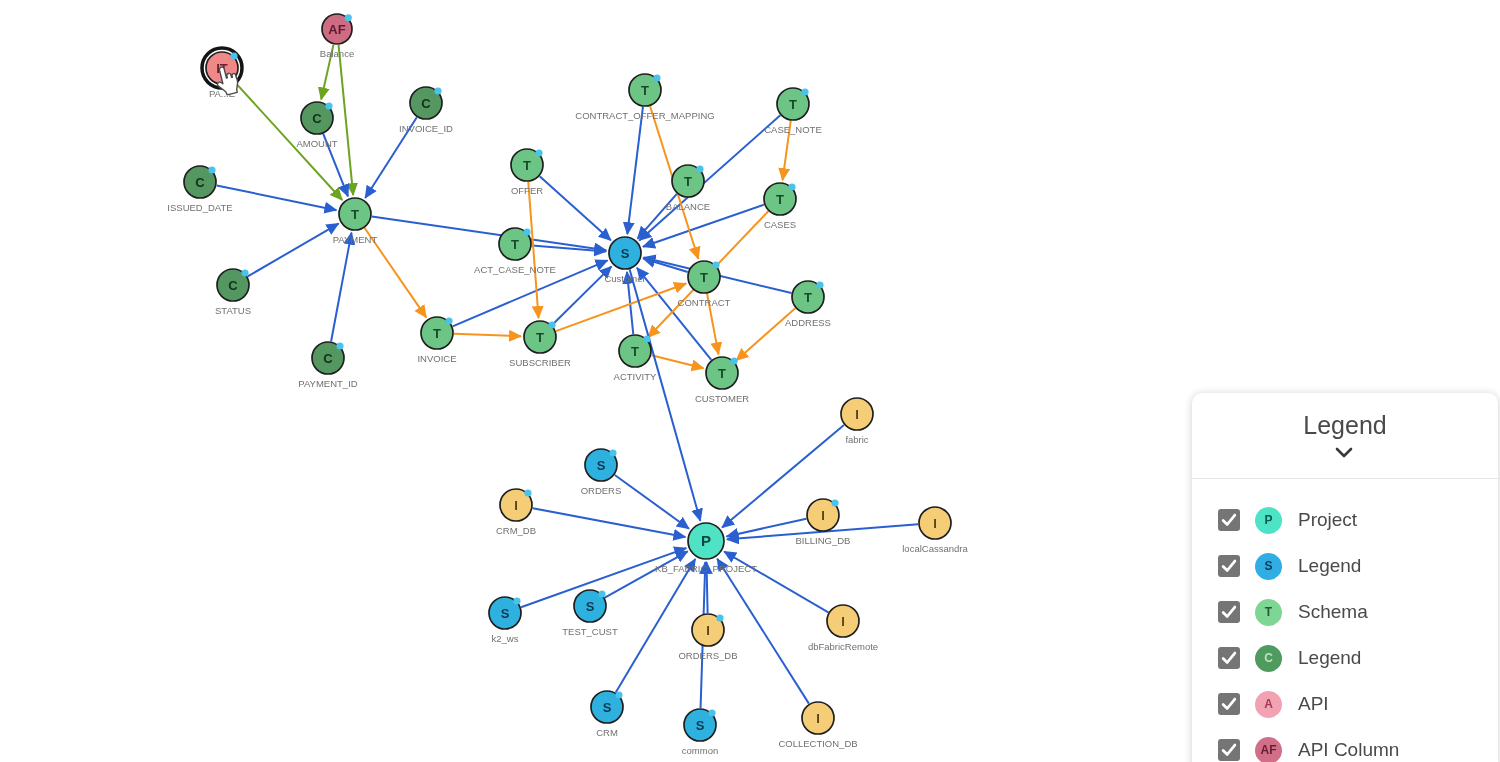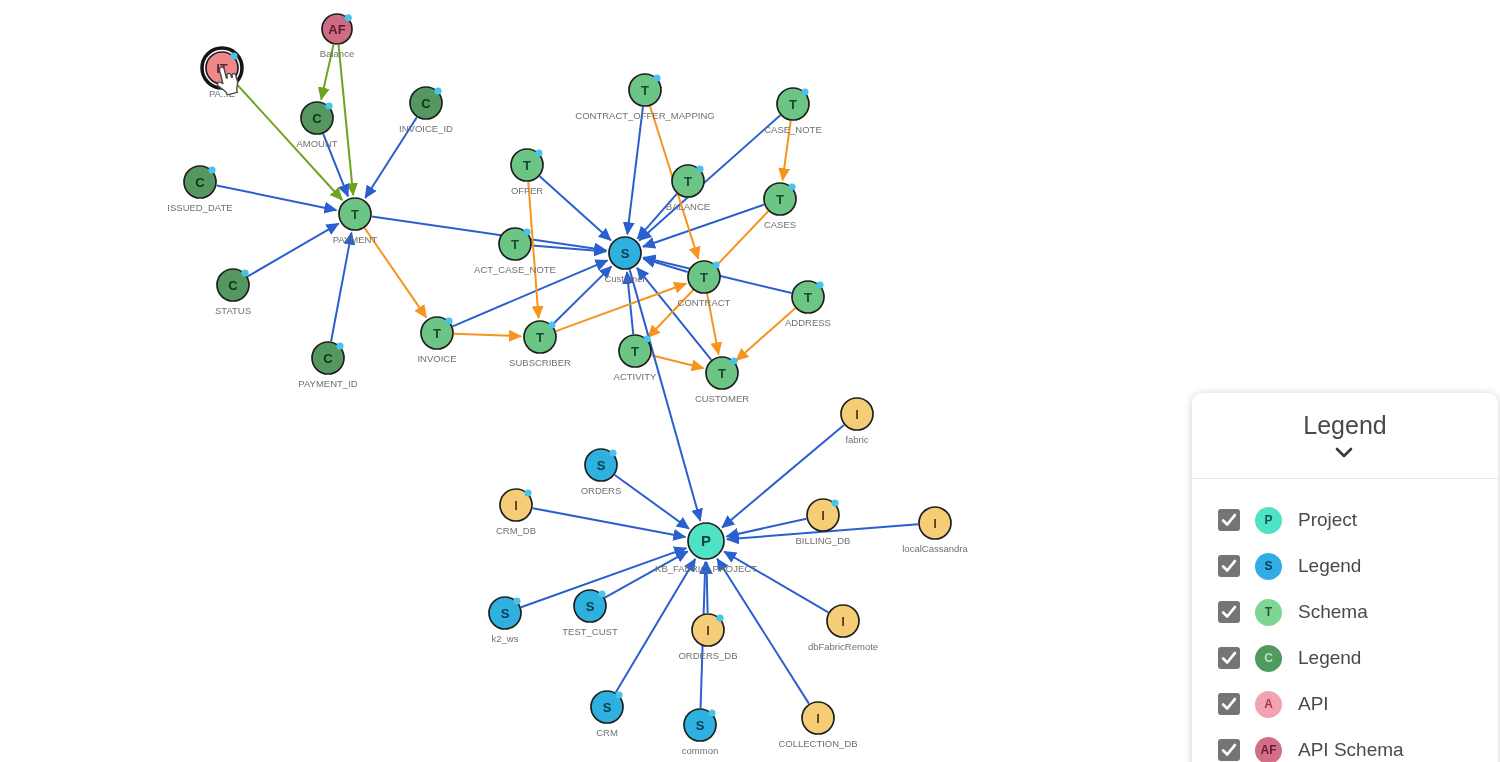--- a/index.html
+++ b/index.html
@@ -358,16 +358,16 @@
         <div class="legend-badge" style="background: rgb(242, 163, 179); color: rgb(163, 59, 82);">A</div>
         <span class="legend-label">API</span>
       </div>
       <div class="legend-row">
         <div class="legend-checkbox" style="background: rgb(117, 117, 117);">
           <svg width="18" height="18" viewBox="0 0 20 20">
             <polyline points="3.5,10.5 8,15 16.5,4.5" fill="none" stroke="#ffffff" stroke-width="3" stroke-linecap="round" stroke-linejoin="round"></polyline>
           </svg>
         </div>
         <div class="legend-badge" style="background: rgb(208, 111, 135); color: rgb(107, 27, 48);">AF</div>
-        <span class="legend-label">API Schema</span>
+        <span class="legend-label">API Column</span>
       </div>
     </div>
 </div>
 
 </body></html>

